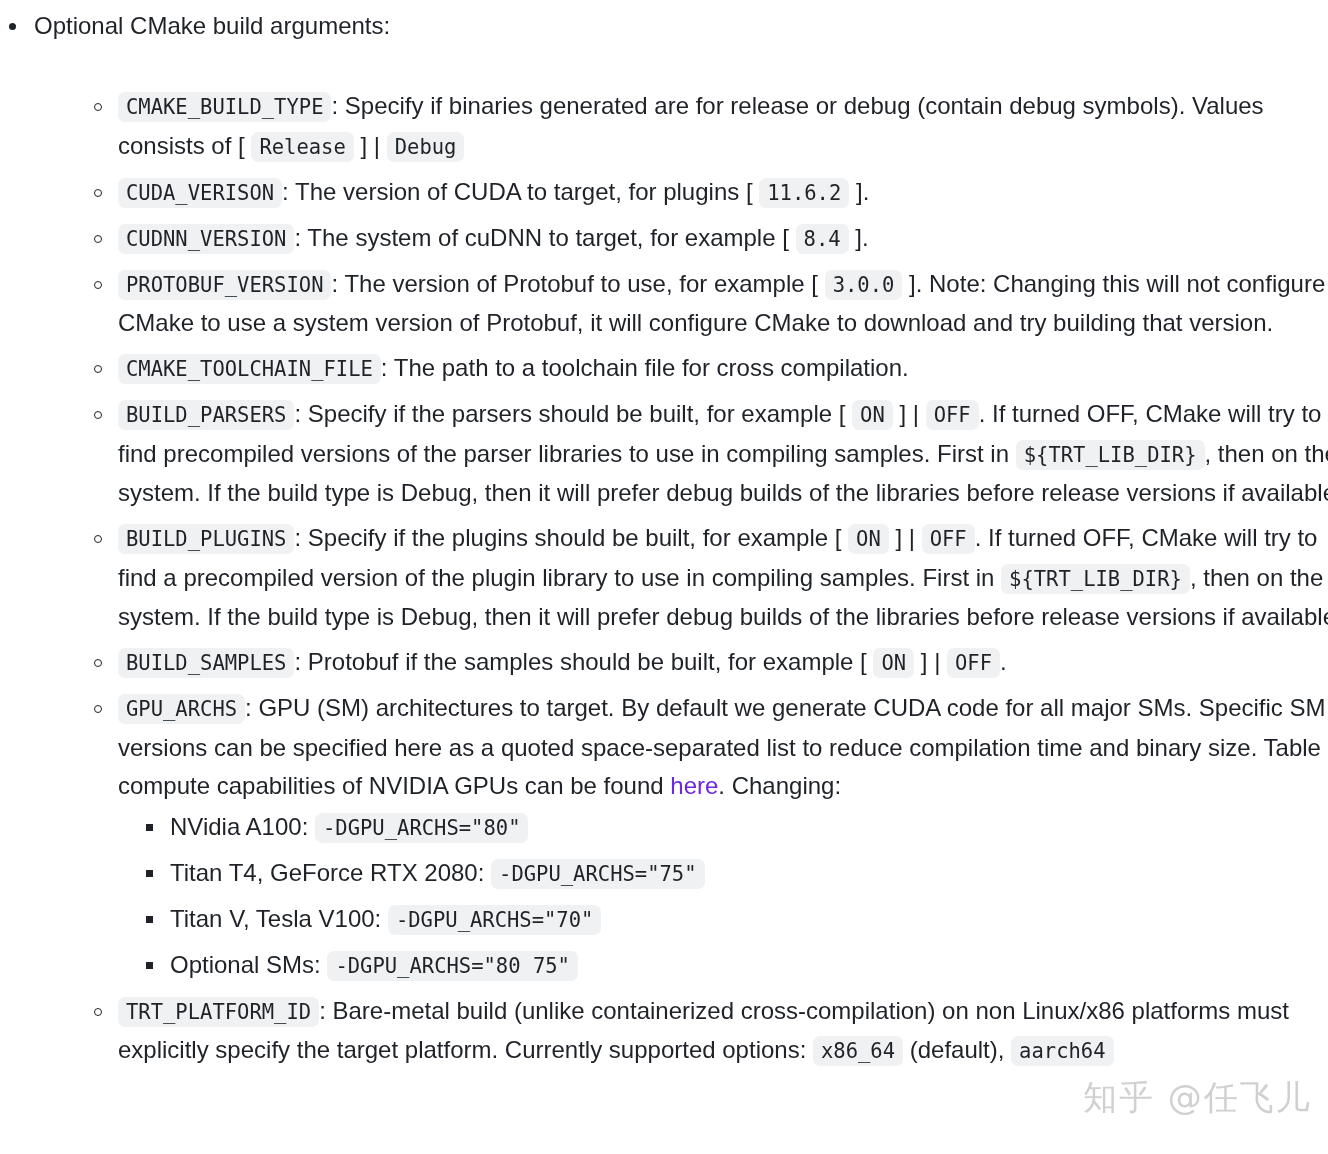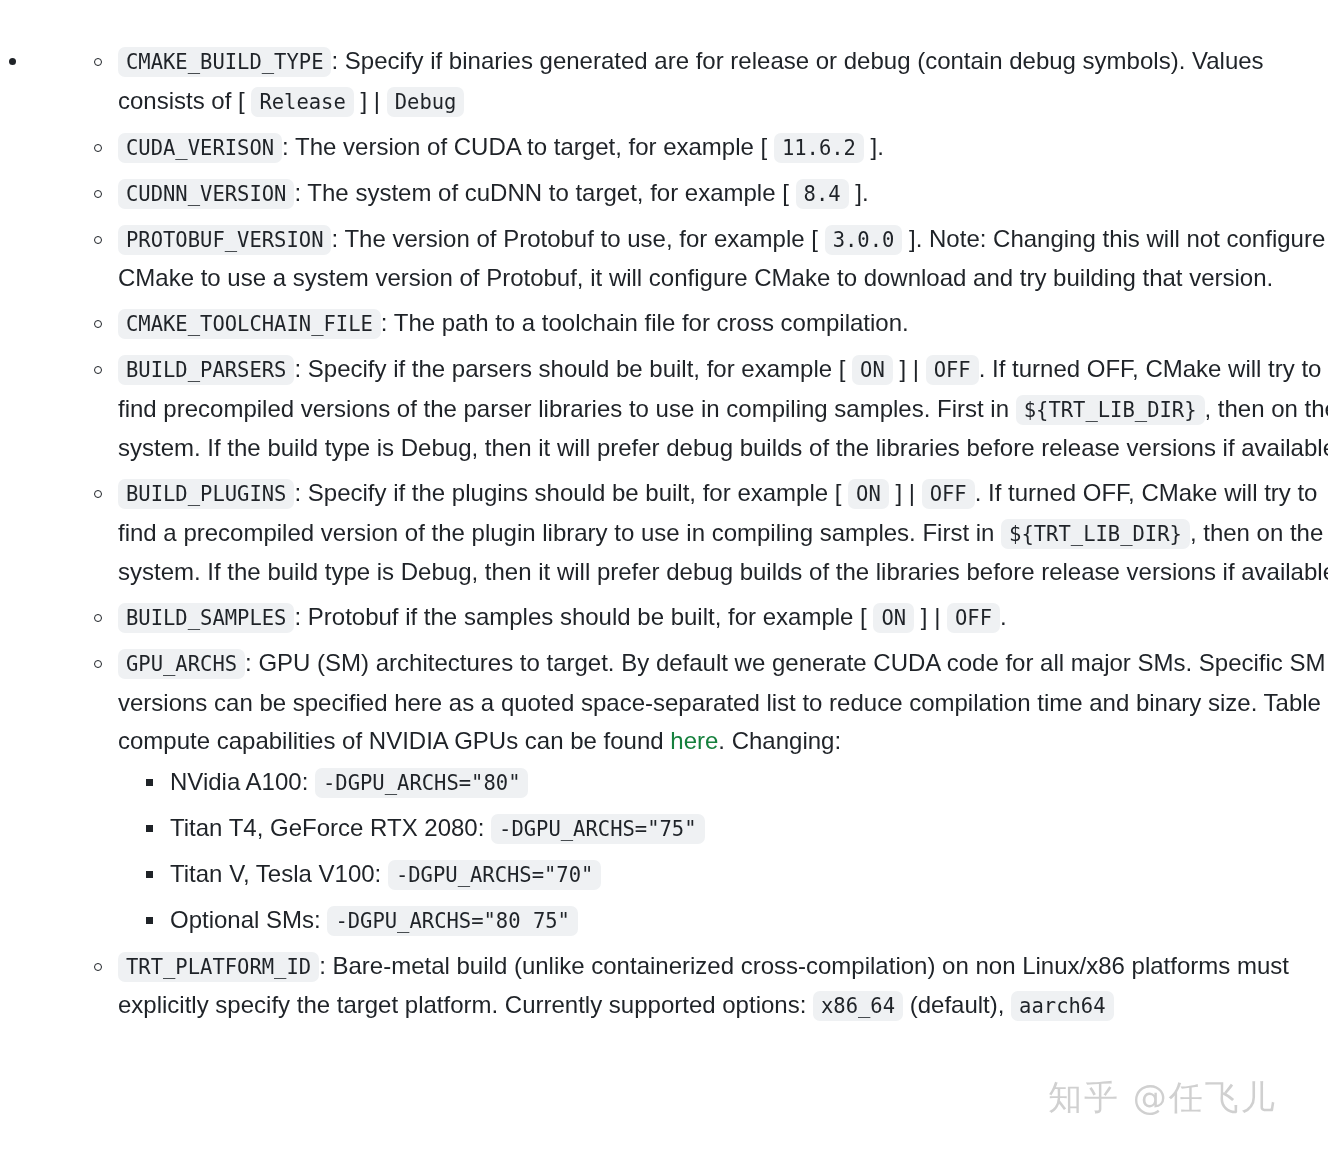--- a/index.html
+++ b/index.html
@@ -79,52 +79,53 @@
     }
     code {
       font-family: "DejaVu Sans Mono", "Liberation Mono", monospace;
       font-size: 20.5px;
       background: #eff1f3;
       border-radius: 7px;
       padding: 3px 8px;
       color: #1f2328;
     }
     a.link {
-      color: #15803d;
+      color: #6d28d9;
       text-decoration: none;
     }
     .watermark {
       position: absolute;
-      left: 1048px;
+      left: 1083px;
       top: 1075px;
       font-size: 34px;
       color: rgba(120,120,120,0.35);
       font-family: "DejaVu Sans", sans-serif;
       letter-spacing: 2px;
       pointer-events: none;
     }
   </style>
 </head>
 <body>
 
 <div class="doc">
   <ul>
     <li class="l1">
       <span class="bullet"></span>
+      <span>Optional CMake build arguments:</span>
 
       <ul class="l2-list">
 
         <li class="l2">
           <span class="bullet"></span>
           <code>CMAKE_BUILD_TYPE</code><span>: Specify if binaries generated are for release or debug (contain debug symbols). Values consists of [ </span><code>Release</code><span> ] | </span><code>Debug</code>
         </li>
 
         <li class="l2">
           <span class="bullet"></span>
-          <code>CUDA_VERISON</code><span>: The version of CUDA to target, for example [ </span><code>11.6.2</code><span> ].</span>
+          <code>CUDA_VERISON</code><span>: The version of CUDA to target, for plugins [ </span><code>11.6.2</code><span> ].</span>
         </li>
 
         <li class="l2">
           <span class="bullet"></span>
           <code>CUDNN_VERSION</code><span>: The system of cuDNN to target, for example [ </span><code>8.4</code><span> ].</span>
         </li>
 
         <li class="l2">
           <span class="bullet"></span>
           <code>PROTOBUF_VERSION</code><span>: The version of Protobuf to use, for example [ </span><code>3.0.0</code><span> ]. Note: Changing this will not configure CMake to use a system version of Protobuf, it will configure CMake to download and try building that version.</span>

